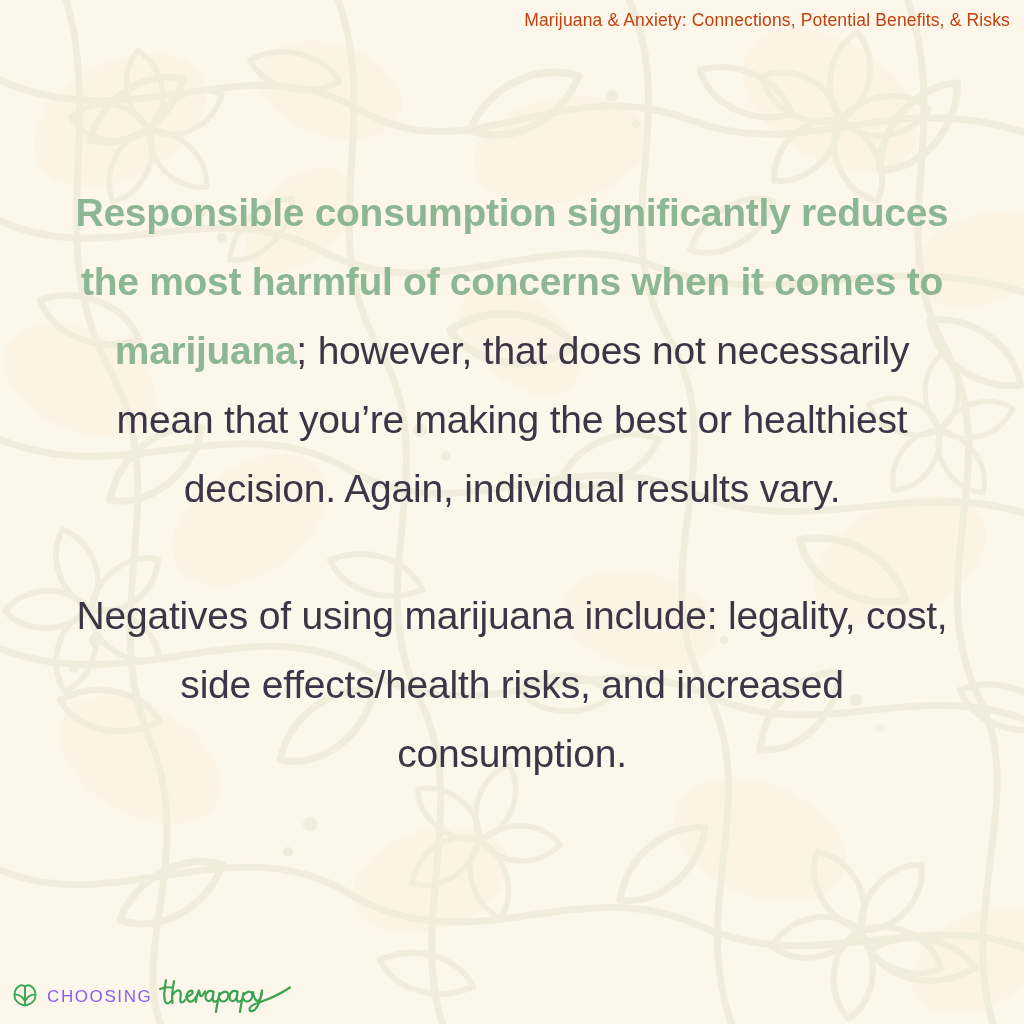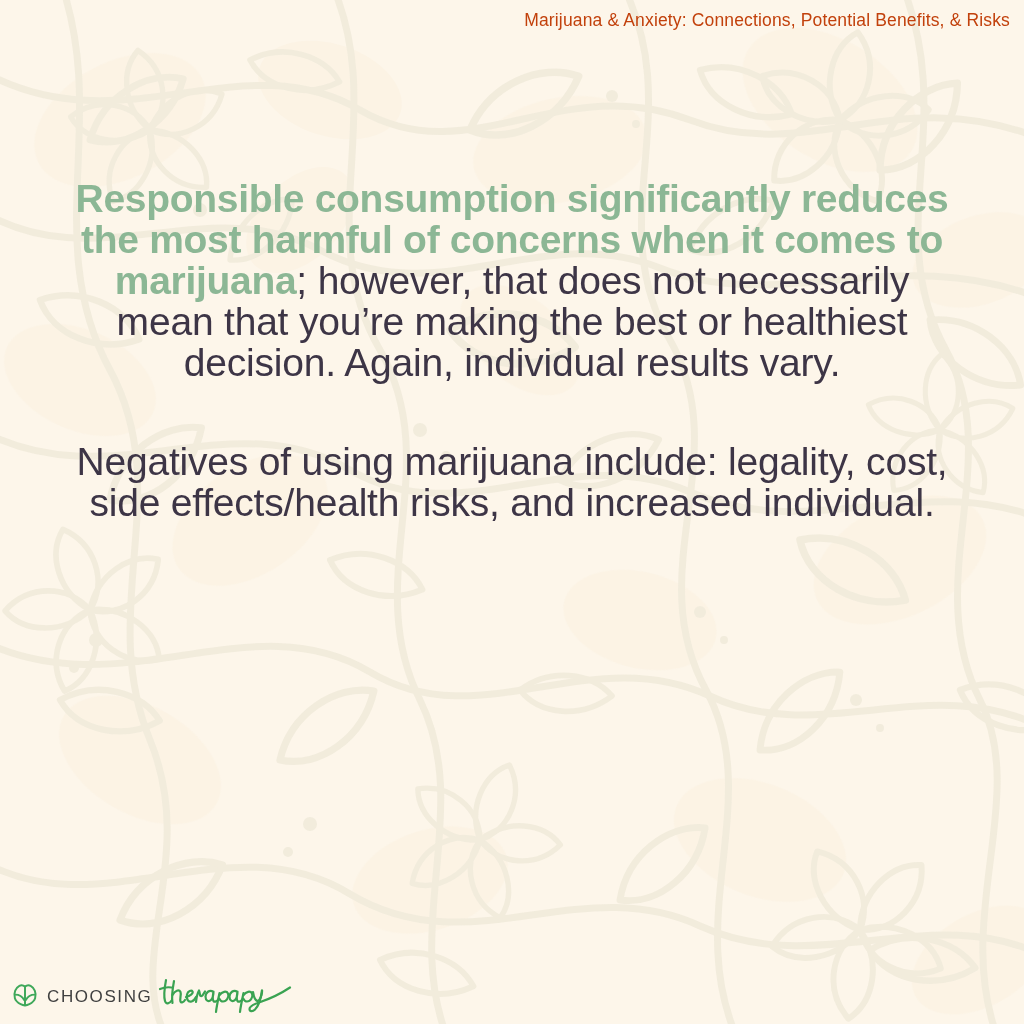--- a/index.html
+++ b/index.html
@@ -61,21 +61,21 @@
     top: 178px;
     left: 62px;
     width: 900px;
     z-index: 2;
     text-align: center;
   }
 
   .para {
     font-family: "Liberation Sans", sans-serif;
     font-size: 39px;
-    line-height: 41px;
+    line-height: 69px;
     font-weight: 400;
     color: #3D3546;
     letter-spacing: -0.2px;
     margin: 0;
   }
   #para-lead {
     margin-bottom: 58px;
   }
   .hl {
     color: #8CB795;
@@ -97,21 +97,21 @@
     width: 30px;
     height: 30px;
     flex: 0 0 auto;
     display: block;
   }
   #logo-choosing {
     font-family: "Liberation Sans", sans-serif;
     font-size: 17px;
     font-weight: 400;
     letter-spacing: 1.6px;
-    color: #404040;
+    color: #8b5cf6;
     margin-left: 7px;
     line-height: 1;
     padding-top: 2px;
   }
   #logo-therapy {
     margin-left: 6px;
     display: block;
   }
 </style>
 </head>
@@ -258,21 +258,21 @@
   </svg>
 
   <div id="header-bar">
     <div id="header-title">Marijuana &amp; Anxiety: Connections, Potential Benefits, &amp; Risks</div>
   </div>
 
   <div id="content">
 
     <p class="para" id="para-lead"><span class="hl">Responsible consumption significantly reduces the most harmful of concerns when it comes to marijuana</span><span>; however, that does not necessarily mean that you’re making the best or healthiest decision. Again, individual results vary.</span></p>
 
-    <p class="para" id="para-negatives">Negatives of using marijuana include: legality, cost, side effects/health risks, and increased individual.</p>
+    <p class="para" id="para-negatives">Negatives of using marijuana include: legality, cost, side effects/health risks, and increased consumption.</p>
 
   </div>
 
   <div id="logo">
 
     <svg id="logo-mark" viewBox="0 0 32 32" xmlns="http://www.w3.org/2000/svg">
       <g fill="none" stroke="#3FA85A" stroke-width="2.1" stroke-linecap="round" stroke-linejoin="round">
         <path d="M16 27.2 C16 27.2 7.2 25.6 5.2 19.4 C3.4 13.8 6.4 8.0 10.0 6.2 C13.2 4.6 16 7.2 16 7.2
                  C16 7.2 18.8 4.6 22.0 6.2 C25.6 8.0 28.6 13.8 26.8 19.4 C24.8 25.6 16 27.2 16 27.2 Z"></path>
         <path d="M16 7.6 L16 26.8"></path>

